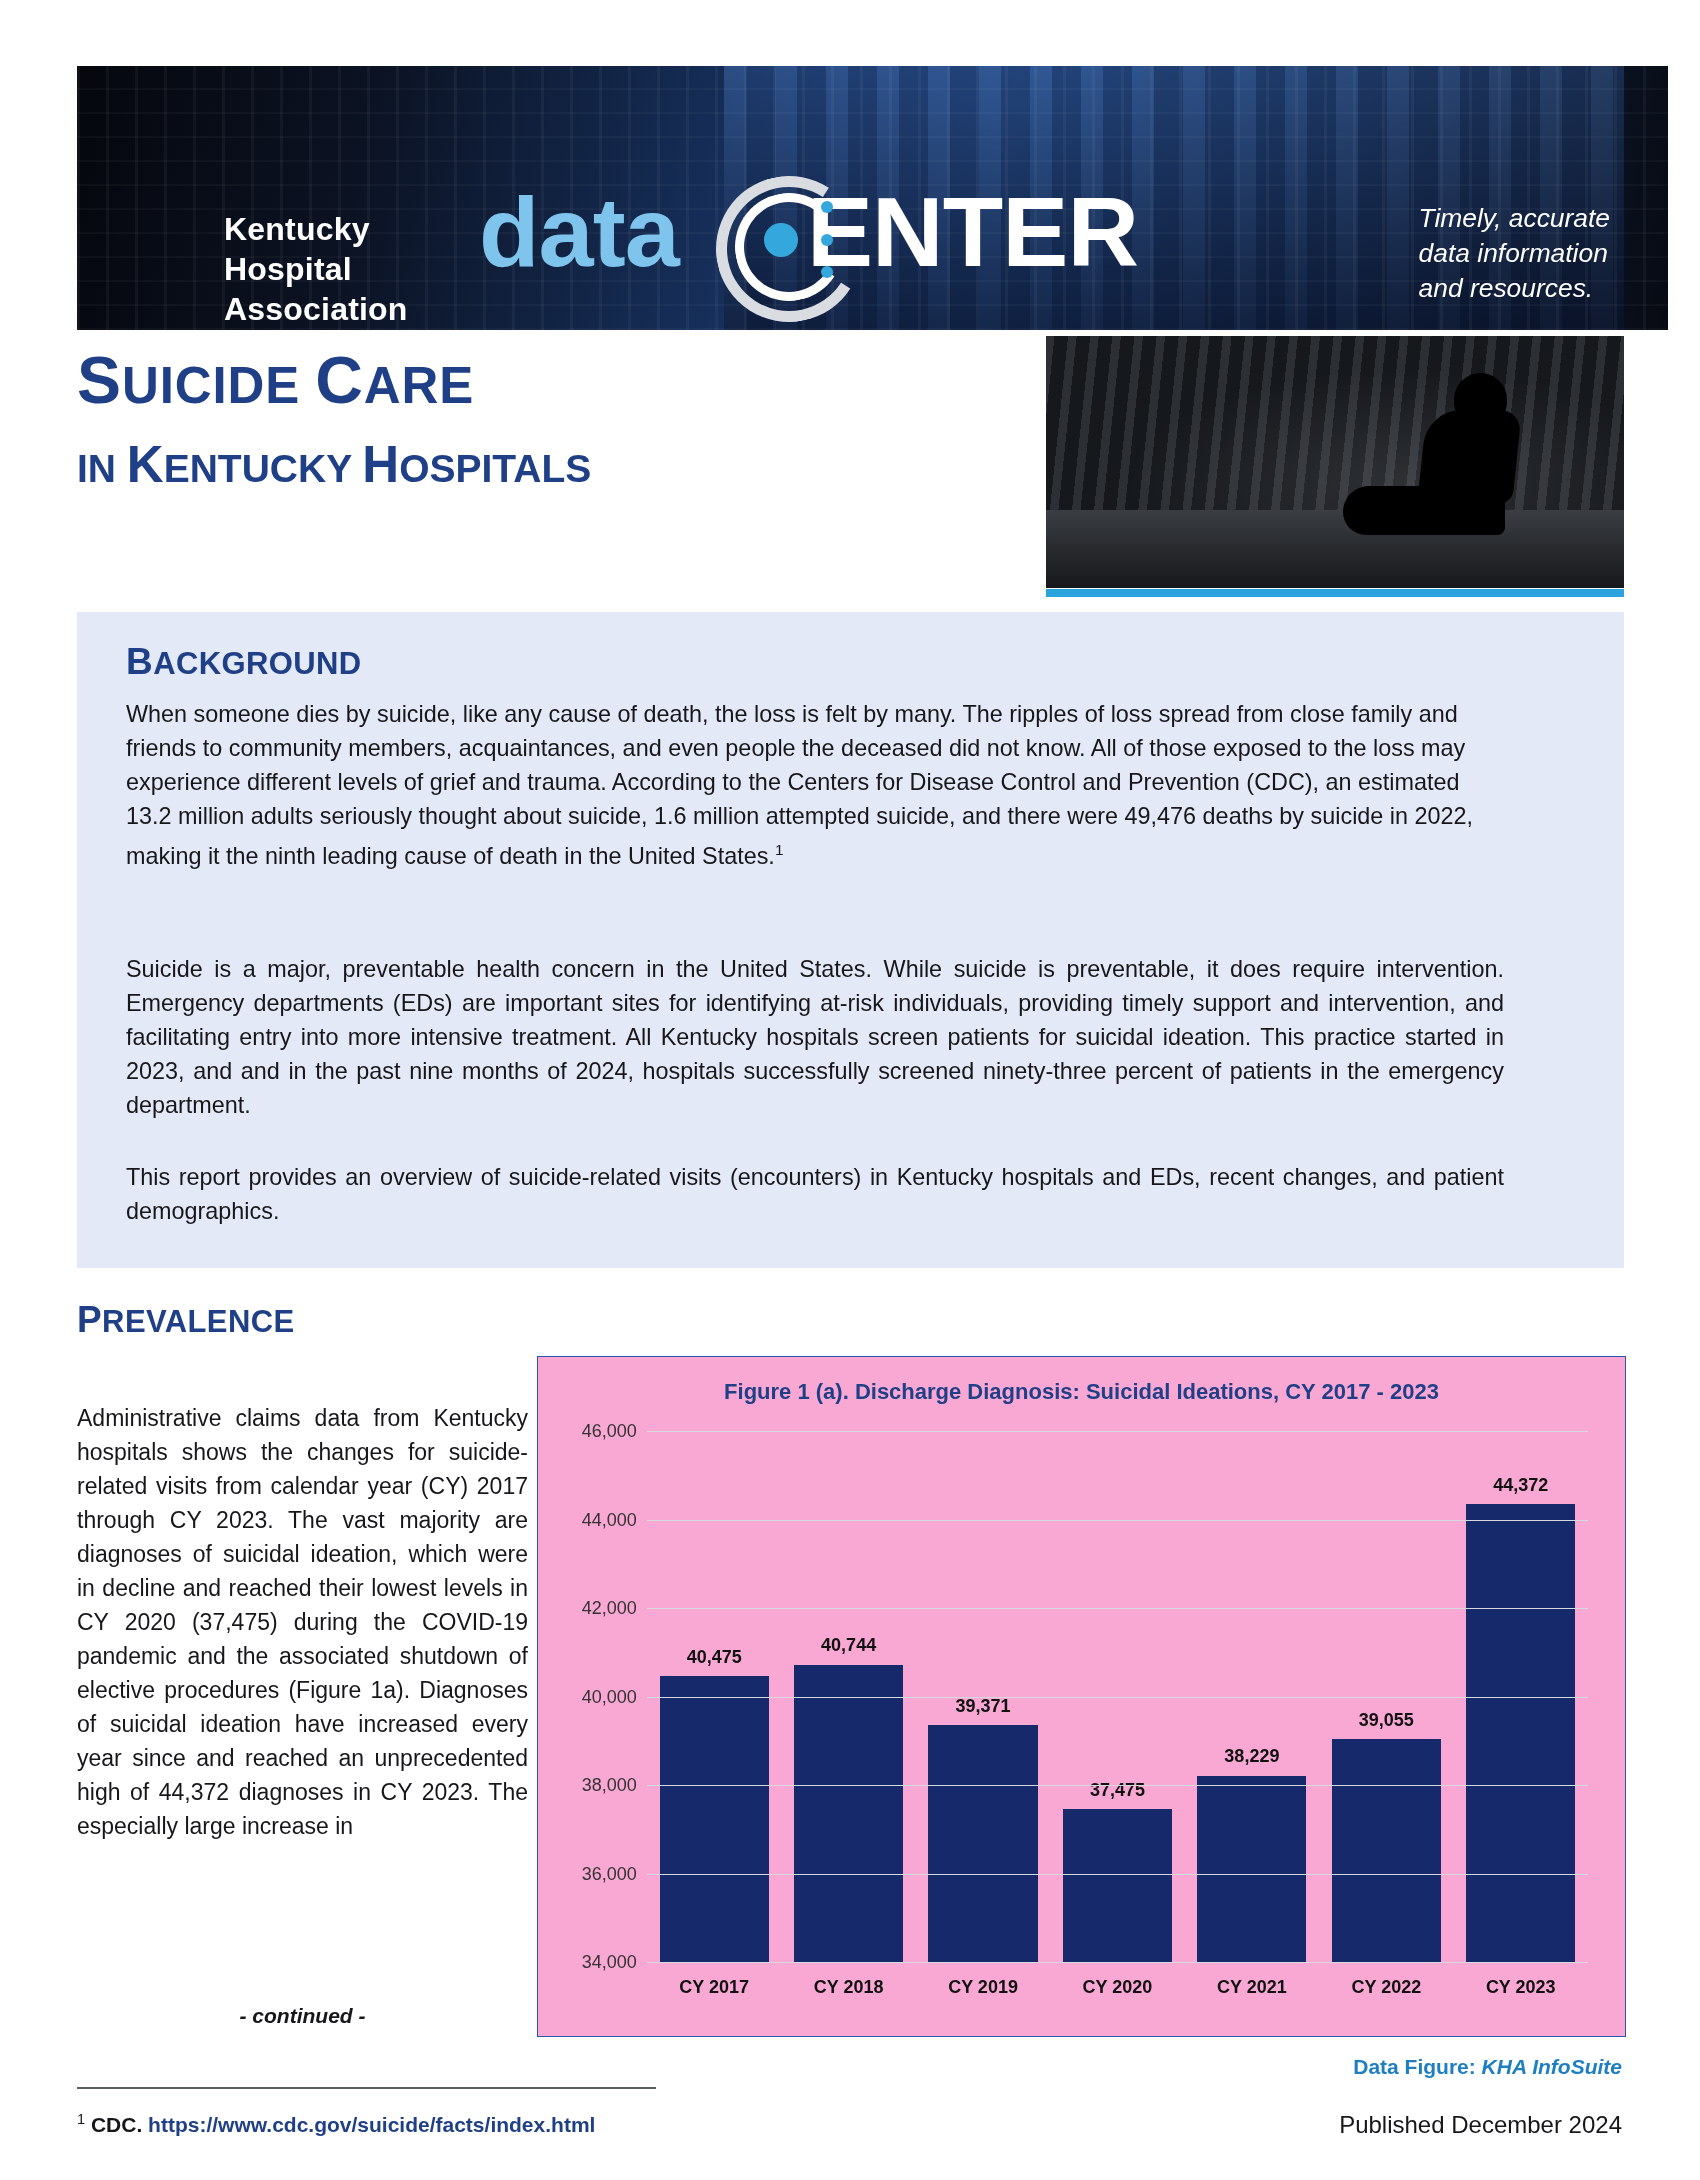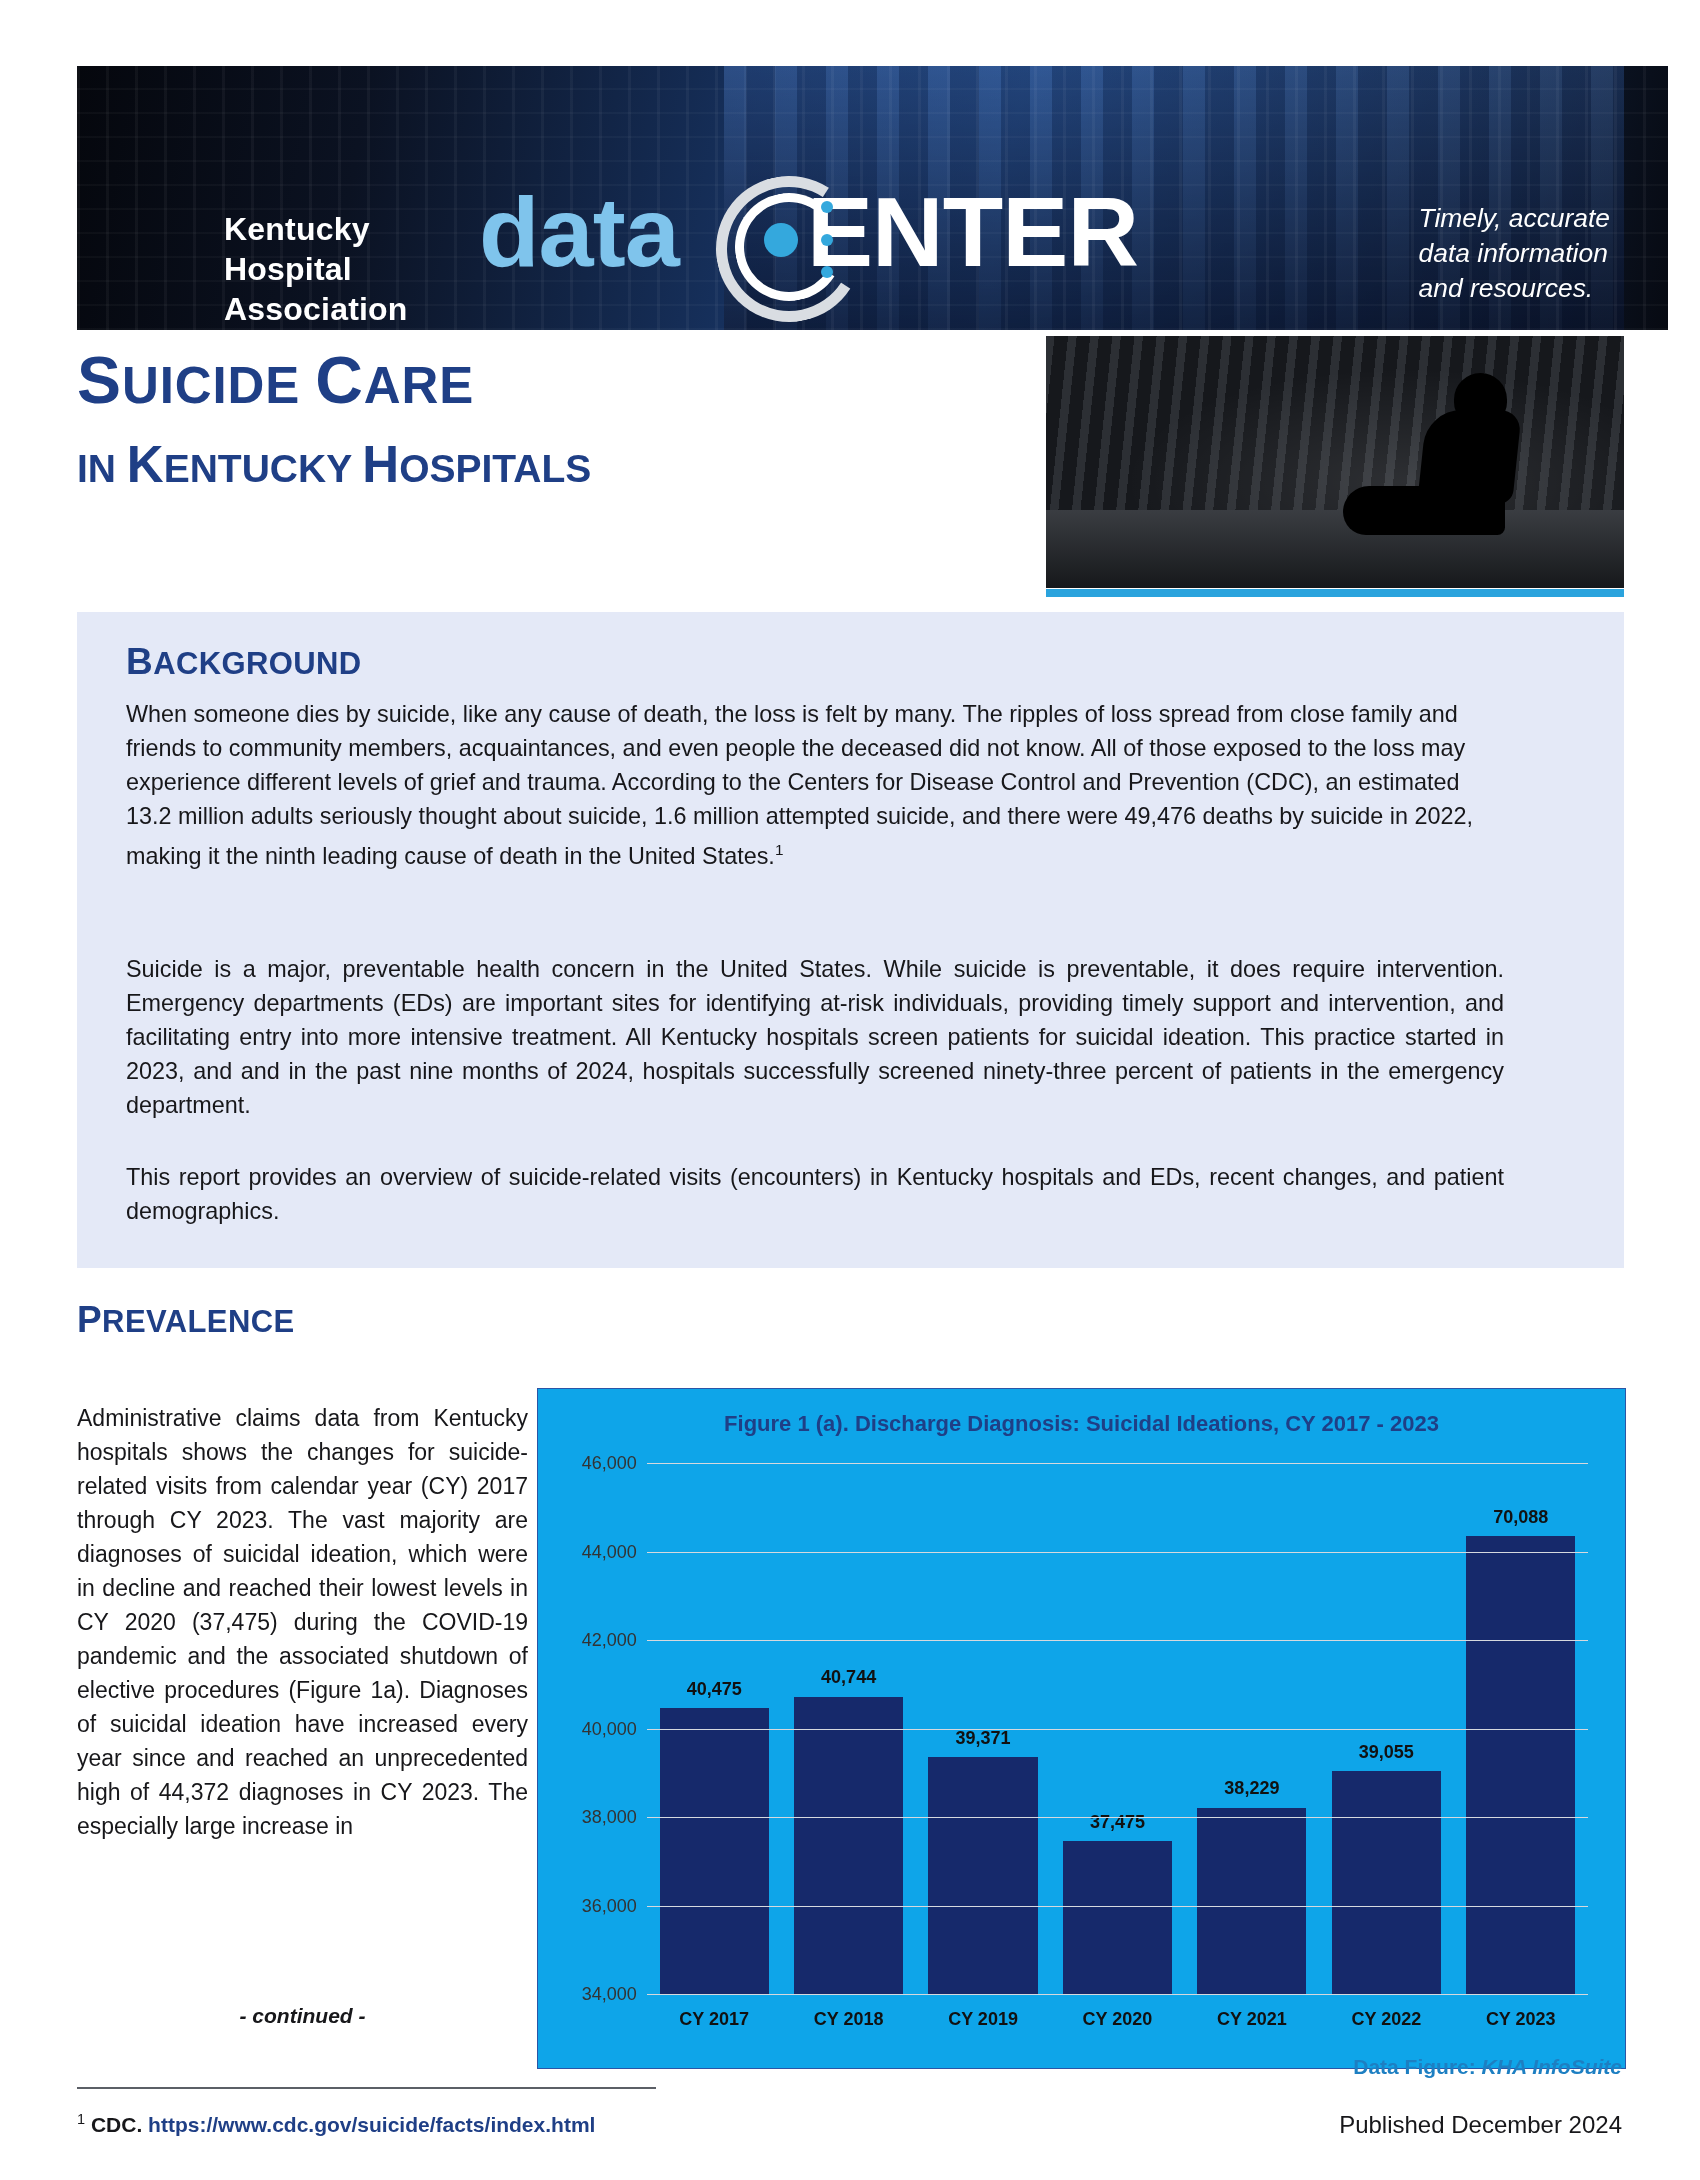--- a/index.html
+++ b/index.html
@@ -268,23 +268,22 @@
   }
 
   
   .chart-box {
     position: absolute;
     left: 537px;
     top: 1356px;
     width: 1089px;
     height: 681px;
     border: 1.7px solid #2b55a6;
-    background: #0ea5e9;
+    background: #f9a8d4;
     box-sizing: border-box;
-    margin-top: 32px;
   }
   .chart-title {
     position: absolute;
     left: 0; right: 0;
     top: 22px;
     text-align: center;
     color: #1f3f86;
     font-weight: bold;
     font-size: 22px;
   }
@@ -475,21 +474,21 @@
             <div class="bar-label" style="bottom: calc(35.2417% + 8.5px);">38,229</div>
             <div class="bar" style="height: 35.2417%; background: rgb(22, 41, 107);"></div>
             <div class="xtick">CY 2021</div>
           </div>
           <div class="bar-slot">
             <div class="bar-label" style="bottom: calc(42.125% + 8.5px);">39,055</div>
             <div class="bar" style="height: 42.125%; background: rgb(22, 41, 107);"></div>
             <div class="xtick">CY 2022</div>
           </div>
           <div class="bar-slot">
-            <div class="bar-label" style="bottom: calc(86.4333% + 8.5px);">70,088</div>
+            <div class="bar-label" style="bottom: calc(86.4333% + 8.5px);">44,372</div>
             <div class="bar" style="height: 86.4333%; background: rgb(22, 41, 107);"></div>
             <div class="xtick">CY 2023</div>
           </div>
         </div>
     <div class="gridline" style="bottom: 0%;">
           <span class="ytick">34,000</span>
         </div>
         <div class="gridline" style="bottom: 16.6667%;">
           <span class="ytick">36,000</span>
         </div>

